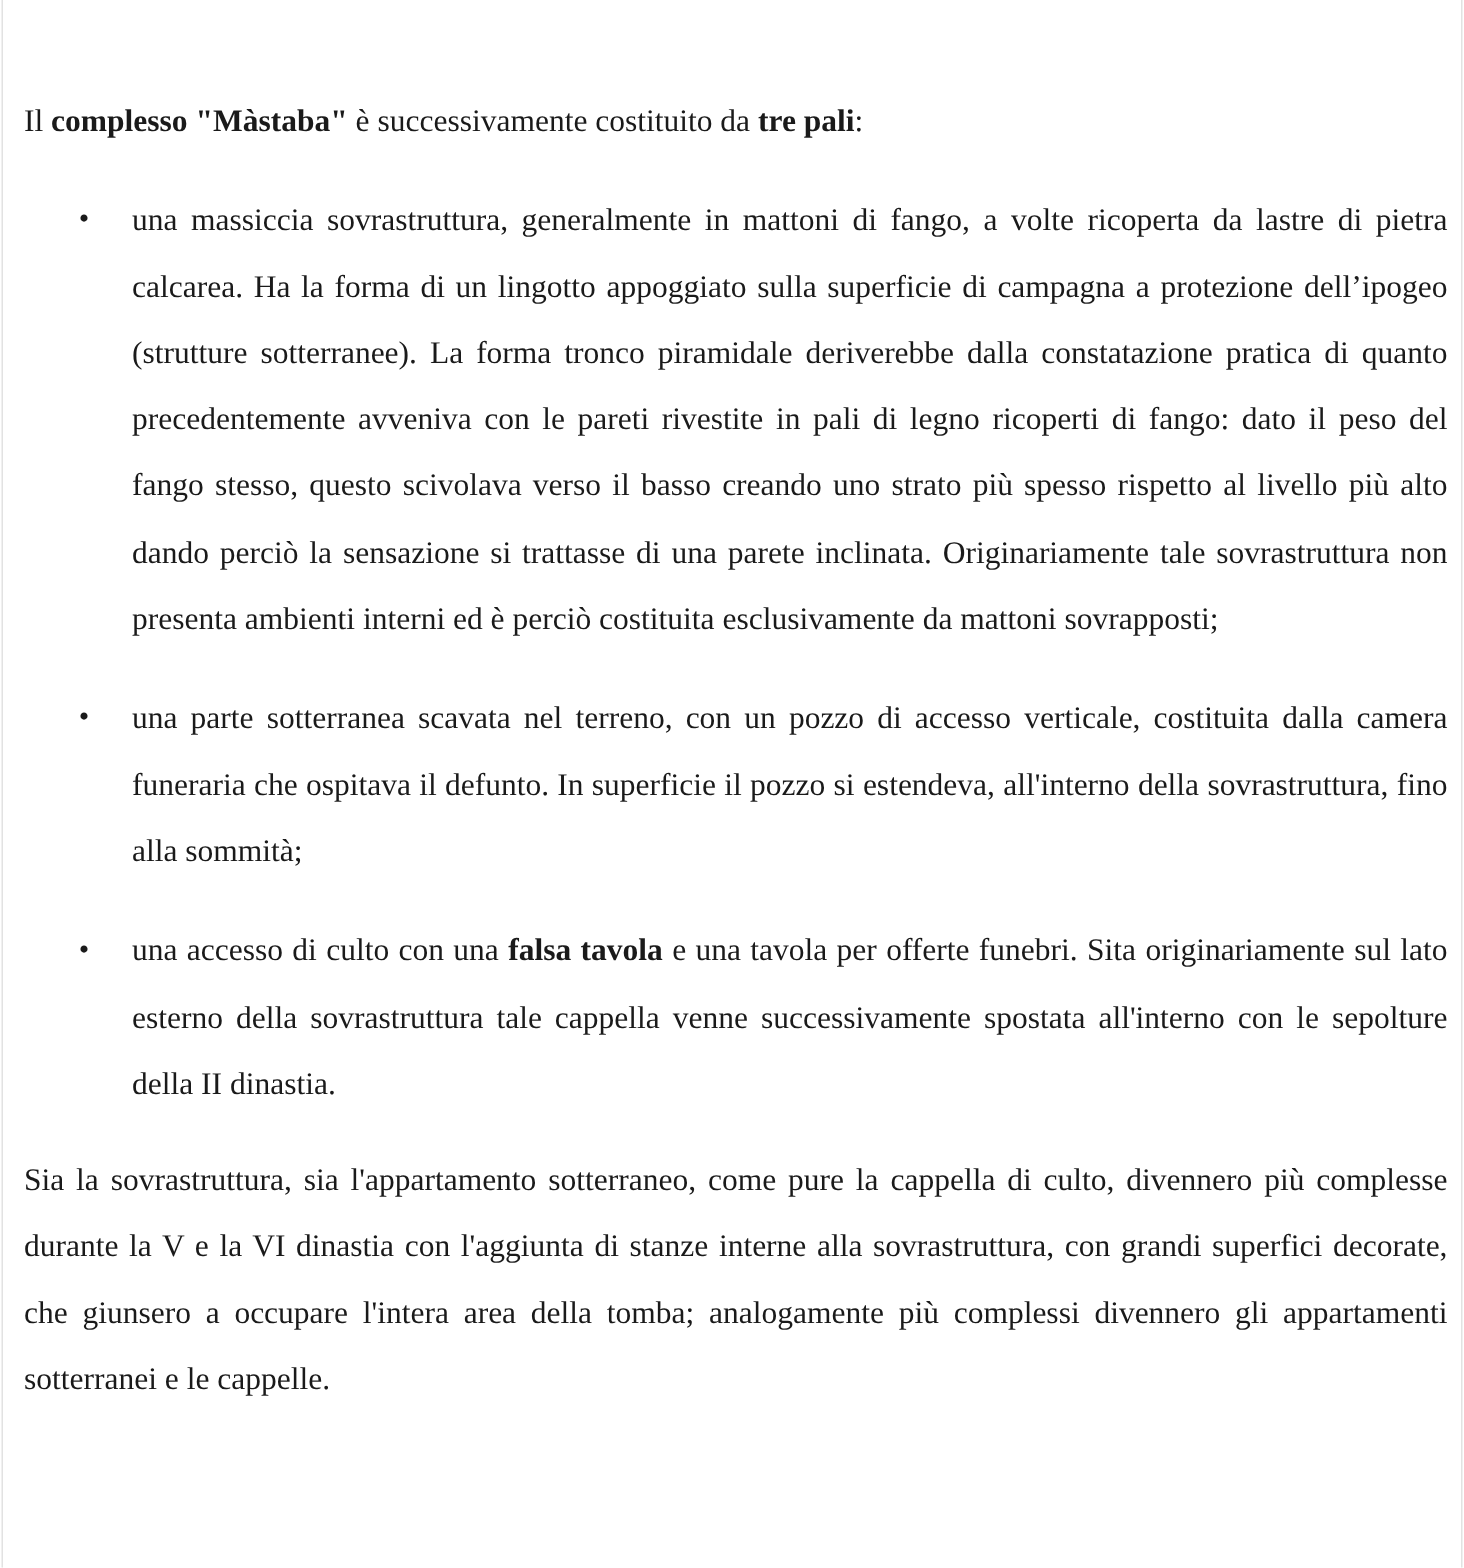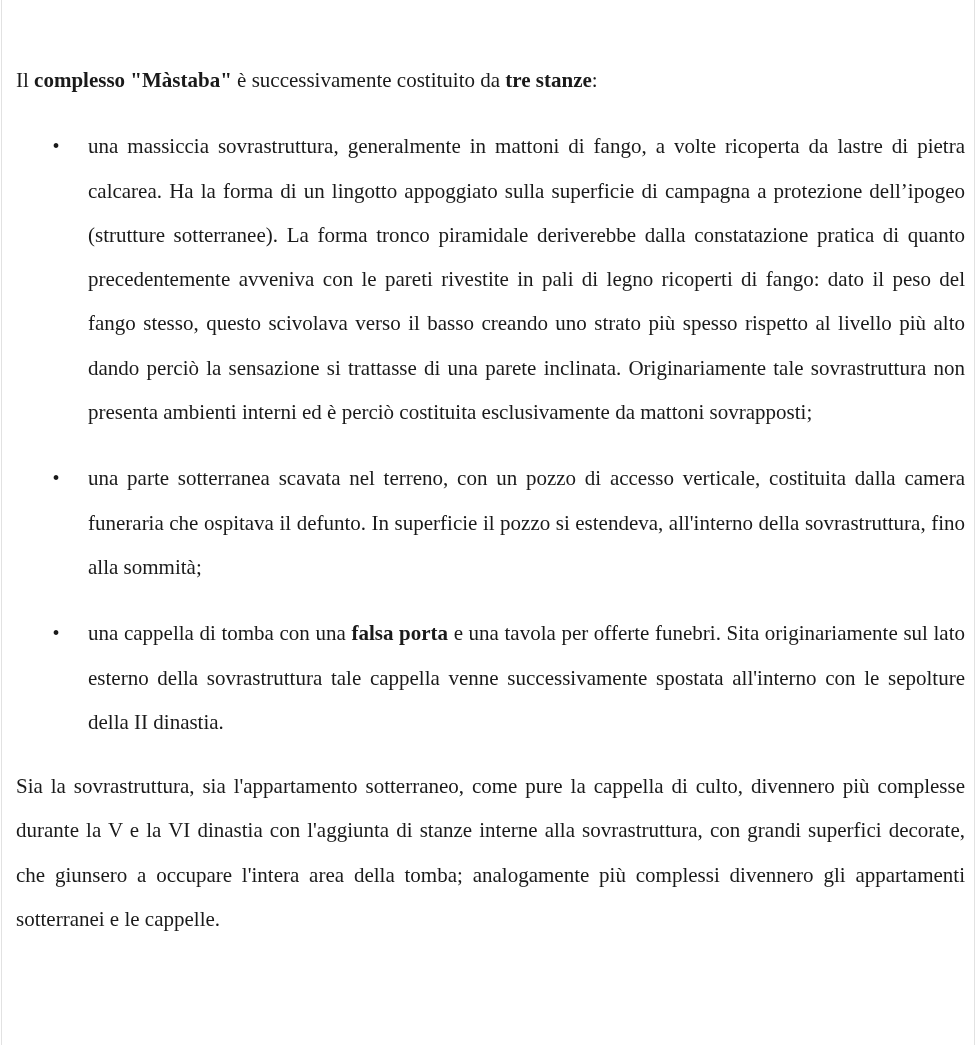--- a/index.html
+++ b/index.html
@@ -26,32 +26,32 @@
     font-size: 20px;
   }
   li:last-child { margin-bottom: 20px; }
   b { font-weight: bold; }
 </style>
 </head>
 <body>
 
 <div class="page">
   <div class="content">
-    <p class="intro"><span>Il </span><b>complesso "Màstaba"</b><span> è successivamente costituito da </span><b>tre stanze</b><span>:</span></p>
+    <p class="intro"><span>Il </span><b>complesso "Màstaba"</b><span> è successivamente costituito da </span><b>tre pali</b><span>:</span></p>
 
     <ul>
       <li>
         <span class="bullet">•</span>
         <span>una massiccia sovrastruttura, generalmente in mattoni di fango, a volte ricoperta da lastre di pietra calcarea. Ha la forma di un lingotto appoggiato sulla superficie di campagna a protezione dell’ipogeo (strutture sotterranee). La forma tronco piramidale deriverebbe dalla constatazione pratica di quanto precedentemente avveniva con le pareti rivestite in pali di legno ricoperti di fango: dato il peso del fango stesso, questo scivolava verso il basso creando uno strato più spesso rispetto al livello più alto dando perciò la sensazione si trattasse di una parete inclinata. Originariamente tale sovrastruttura non presenta ambienti interni ed è perciò costituita esclusivamente da mattoni sovrapposti;</span>
       </li>
       <li>
         <span class="bullet">•</span>
         <span>una parte sotterranea scavata nel terreno, con un pozzo di accesso verticale, costituita dalla camera funeraria che ospitava il defunto. In superficie il pozzo si estendeva, all'interno della sovrastruttura, fino alla sommità;</span>
       </li>
       <li>
         <span class="bullet">•</span>
-        <span>una cappella di tomba con una </span><b>falsa porta</b><span> e una tavola per offerte funebri. Sita originariamente sul lato esterno della sovrastruttura tale cappella venne successivamente spostata all'interno con le sepolture della II dinastia.</span>
+        <span>una accesso di culto con una </span><b>falsa tavola</b><span> e una tavola per offerte funebri. Sita originariamente sul lato esterno della sovrastruttura tale cappella venne successivamente spostata all'interno con le sepolture della II dinastia.</span>
       </li>
     </ul>
 
     <p>Sia la sovrastruttura, sia l'appartamento sotterraneo, come pure la cappella di culto, divennero più complesse durante la V e la VI dinastia con l'aggiunta di stanze interne alla sovrastruttura, con grandi superfici decorate, che giunsero a occupare l'intera area della tomba; analogamente più complessi divennero gli appartamenti sotterranei e le cappelle.</p>
   </div>
 </div>
 
 </body></html>

